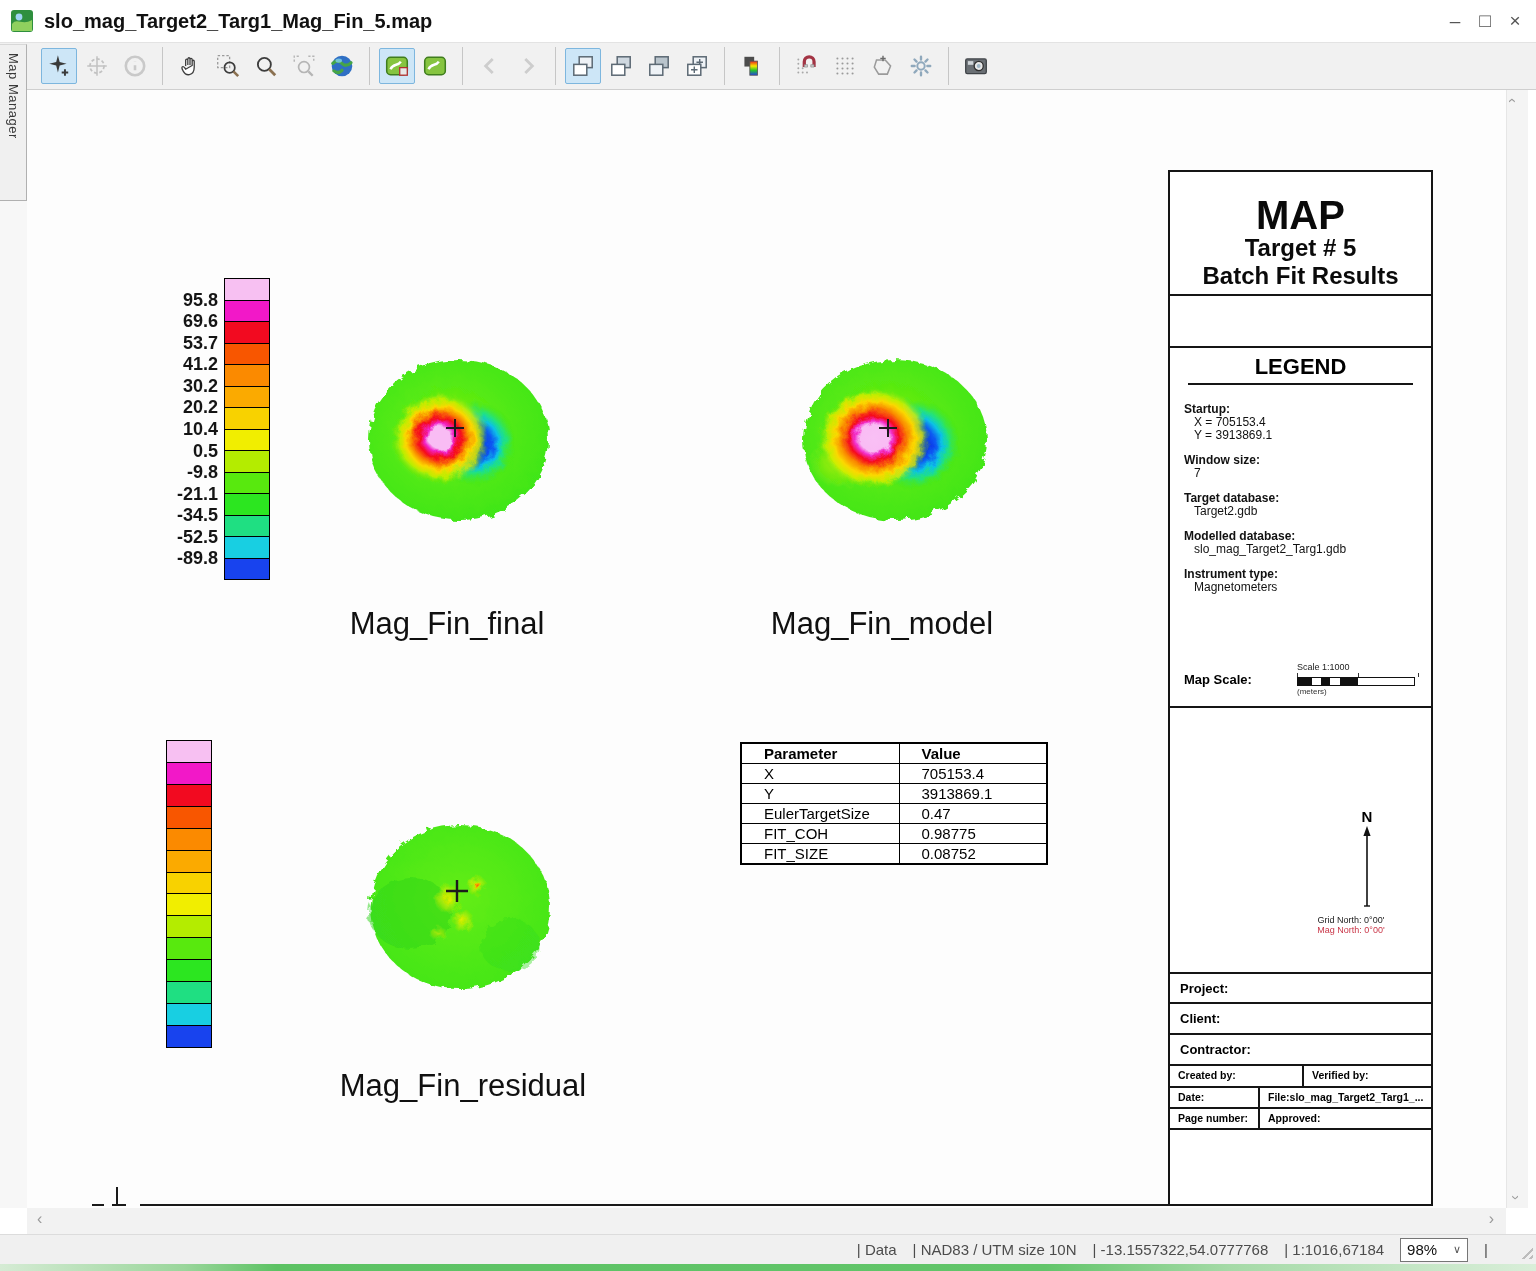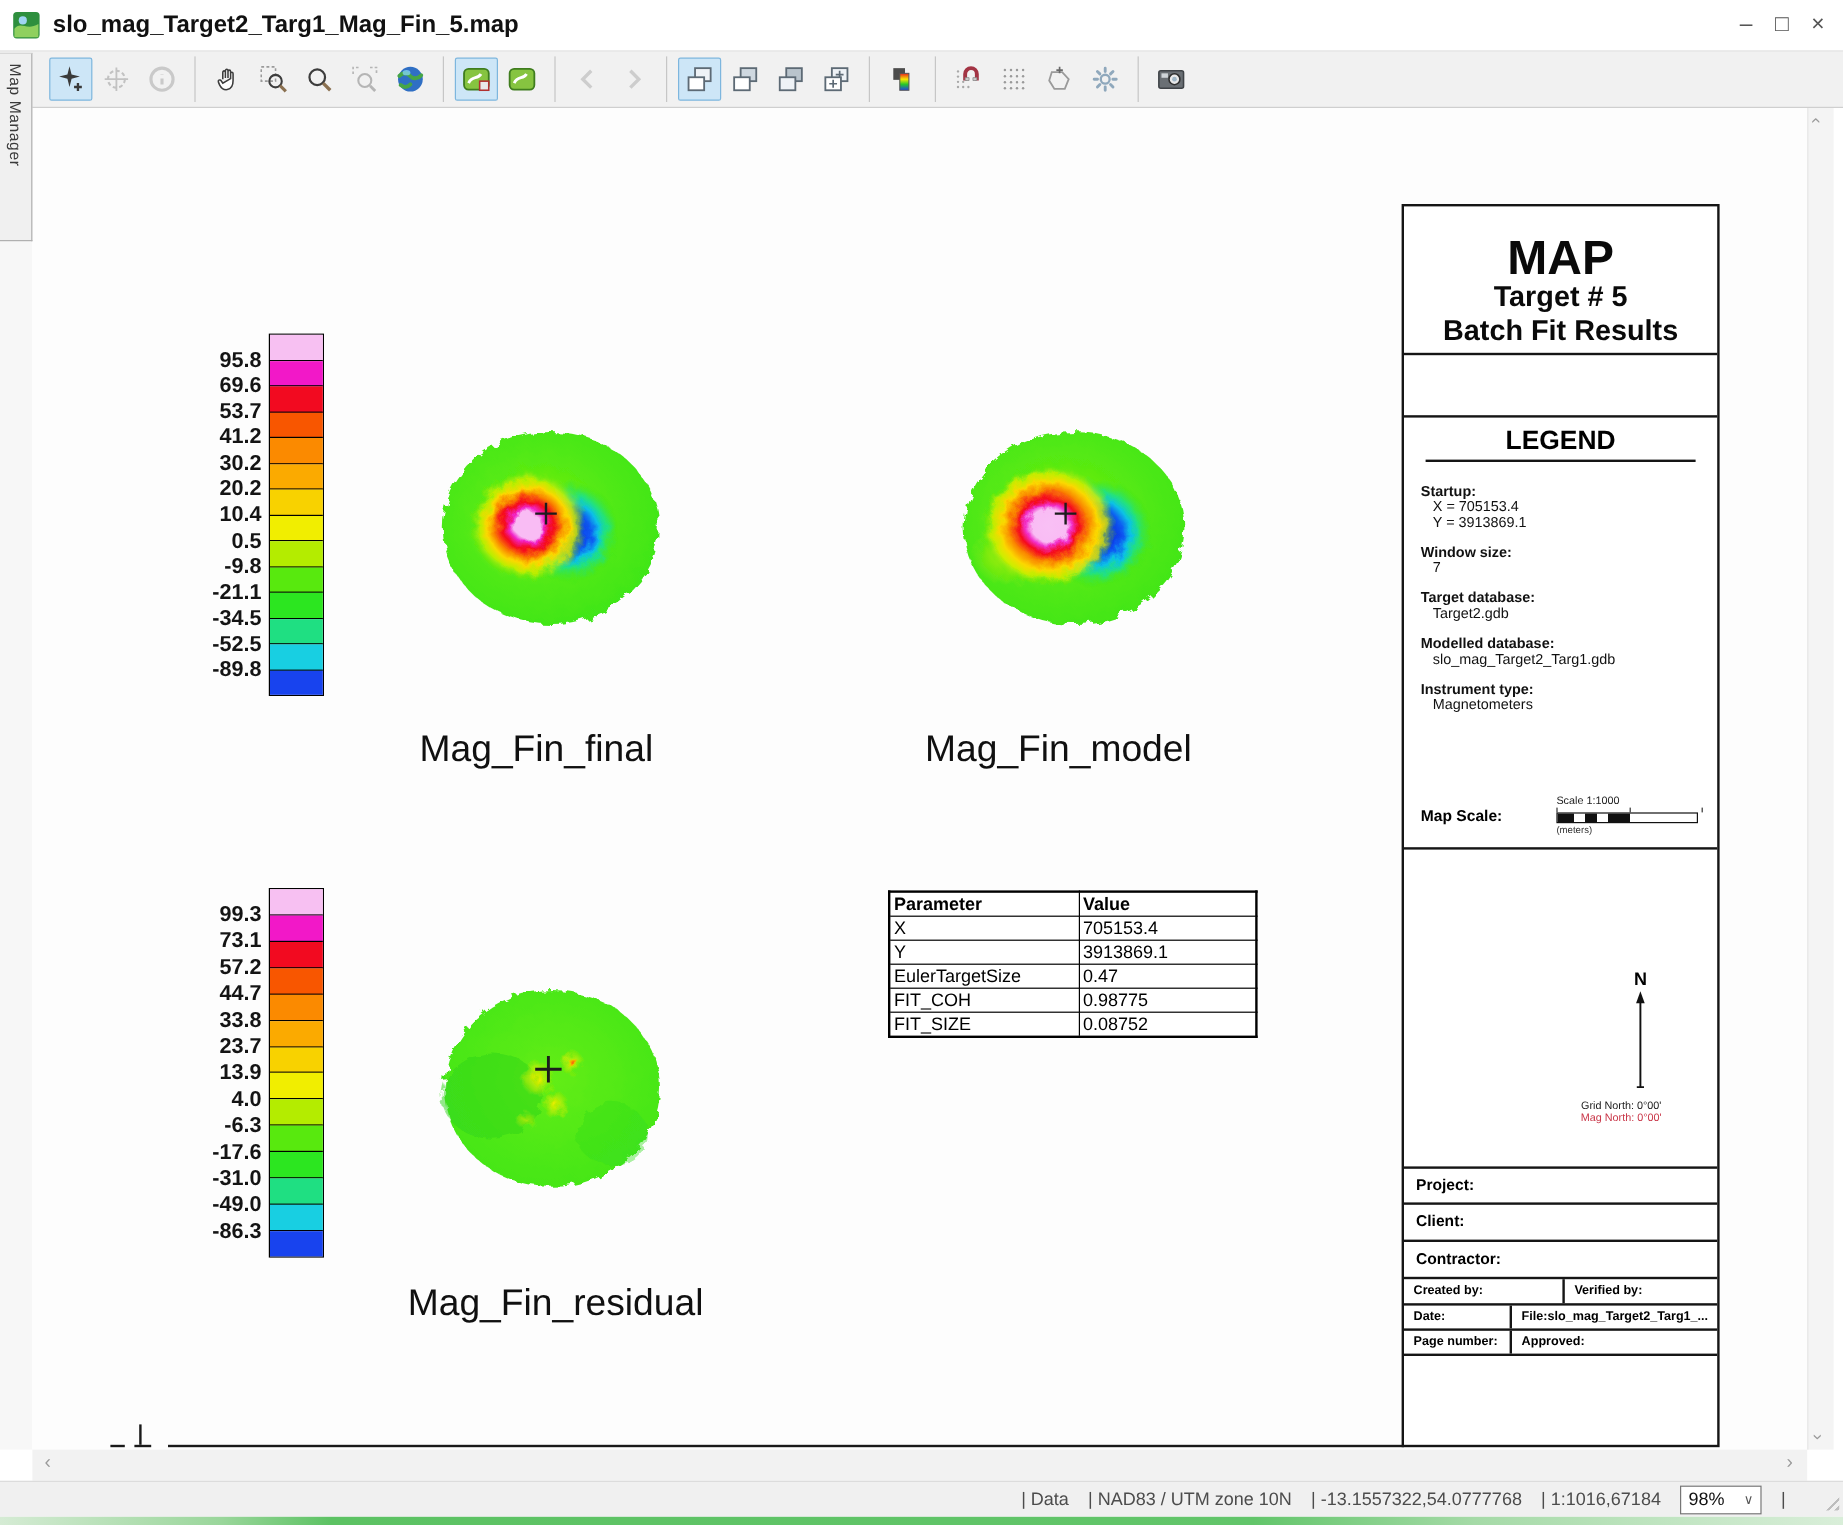--- a/index.html
+++ b/index.html
@@ -40,21 +40,21 @@
   .scale-bar { width:46px; display:flex; flex-direction:column; border:1px solid #000; }
   .scale-bar .seg { flex:1; }
   .scale-bar .seg:not(:last-child){ border-bottom:1px solid #000; }
 
   .blob { position:absolute; }
   .panel-label { position:absolute; text-align:center; font-size:31px; color:#101010; }
 
   
   .param-table { position:absolute; border-collapse:collapse; width:308px; table-layout:fixed;
     background:#fff; border:2px solid #000; }
-  .param-table th, .param-table td { border:1px solid #000; font-size:15px; padding:1px 3px;
+  .param-table th, .param-table td { border:1px solid #000; font-size:15px; padding:1px 22px;
     height:20px; text-align:left; overflow:hidden; white-space:nowrap; }
   .param-table th { font-weight:700; }
   .param-table col.c1 { width:158px; }
 
   
   .title-block { position:absolute; left:1168px; top:170px; width:265px; height:1036px;
     background:#fff; border:2px solid #151515; display:flex; flex-direction:column; }
   .tb-sec { border-bottom:2px solid #151515; position:relative; }
   .tb-title { height:124px; text-align:center; padding-top:24px; }
   .tb-map { font-size:40px; font-weight:700; line-height:38px; color:#0a0a0a; }
@@ -360,35 +360,20 @@
         <div class="seg" style="background: rgb(241, 238, 0);"></div>
         <div class="seg" style="background: rgb(180, 236, 0);"></div>
         <div class="seg" style="background: rgb(88, 233, 14);"></div>
         <div class="seg" style="background: rgb(44, 230, 32);"></div>
         <div class="seg" style="background: rgb(31, 223, 130);"></div>
         <div class="seg" style="background: rgb(24, 207, 226);"></div>
         <div class="seg" style="background: rgb(24, 67, 238);"></div>
       </div>
   </div>
   <div class="colour-scale" style="left:166px;top:740px;height:308px">
-    <div class="scale-ticks">
-        <div class="tick" style="top: 7.14286%;">99.3</div>
-        <div class="tick" style="top: 14.2857%;">73.1</div>
-        <div class="tick" style="top: 21.4286%;">57.2</div>
-        <div class="tick" style="top: 28.5714%;">44.7</div>
-        <div class="tick" style="top: 35.7143%;">33.8</div>
-        <div class="tick" style="top: 42.8571%;">23.7</div>
-        <div class="tick" style="top: 50%;">13.9</div>
-        <div class="tick" style="top: 57.1429%;">4.0</div>
-        <div class="tick" style="top: 64.2857%;">-6.3</div>
-        <div class="tick" style="top: 71.4286%;">-17.6</div>
-        <div class="tick" style="top: 78.5714%;">-31.0</div>
-        <div class="tick" style="top: 85.7143%;">-49.0</div>
-        <div class="tick" style="top: 92.8571%;">-86.3</div>
-      </div>
     <div class="scale-bar">
         <div class="seg" style="background: rgb(247, 192, 242);"></div>
         <div class="seg" style="background: rgb(242, 24, 200);"></div>
         <div class="seg" style="background: rgb(242, 10, 32);"></div>
         <div class="seg" style="background: rgb(248, 86, 0);"></div>
         <div class="seg" style="background: rgb(251, 138, 0);"></div>
         <div class="seg" style="background: rgb(251, 170, 0);"></div>
         <div class="seg" style="background: rgb(248, 210, 0);"></div>
         <div class="seg" style="background: rgb(241, 238, 0);"></div>
         <div class="seg" style="background: rgb(180, 236, 0);"></div>
@@ -642,21 +627,21 @@
     <span class="chev up">‹</span>
     <span class="chev down">‹</span>
   </div>
   <div class="h-scrollbar">
     <span class="chev left">‹</span>
     <span class="chev right">›</span>
   </div>
 
   <div class="statusbar">
     <span>| Data</span>
-    <span>| NAD83 / UTM zone 10N</span>
+    <span>| NAD83 / UTM size 10N</span>
     <span>| -13.1557322,54.0777768</span>
     <span>| 1:1016,67184</span>
     <div class="zoom-select">
       <span>98%</span>
       <span class="dd-chev">∨</span>
     </div>
     <span>|</span>
     <div class="resize-grip"></div>
   </div>
   <div class="taskbar-strip"></div>

